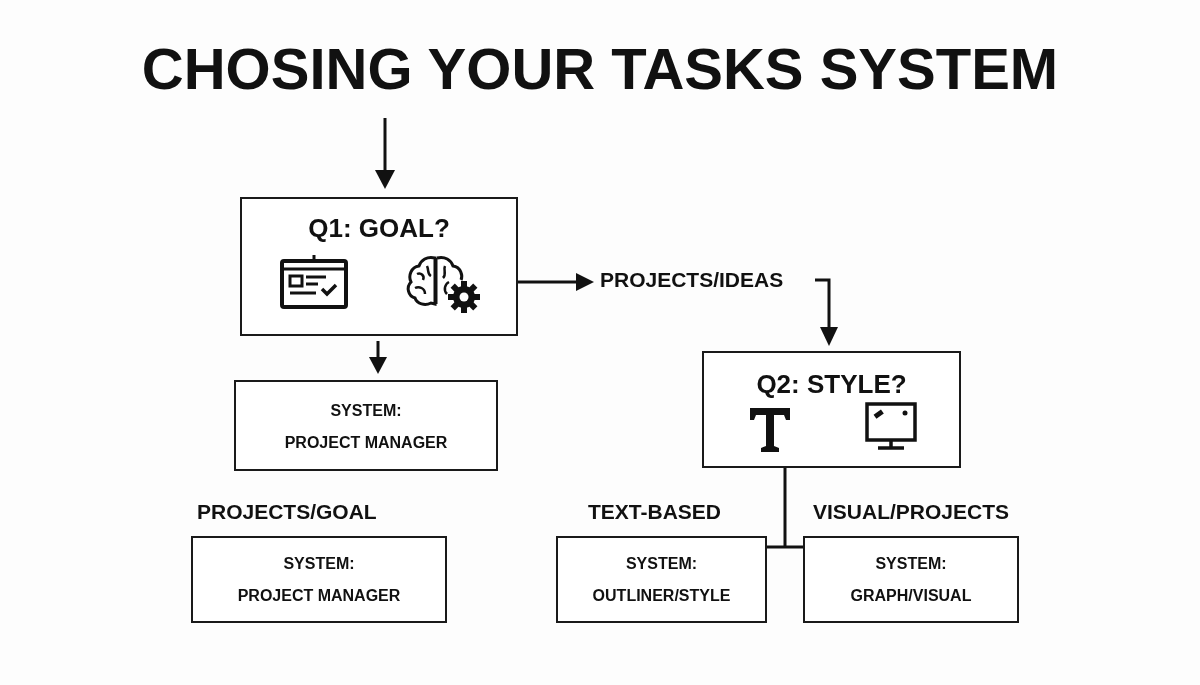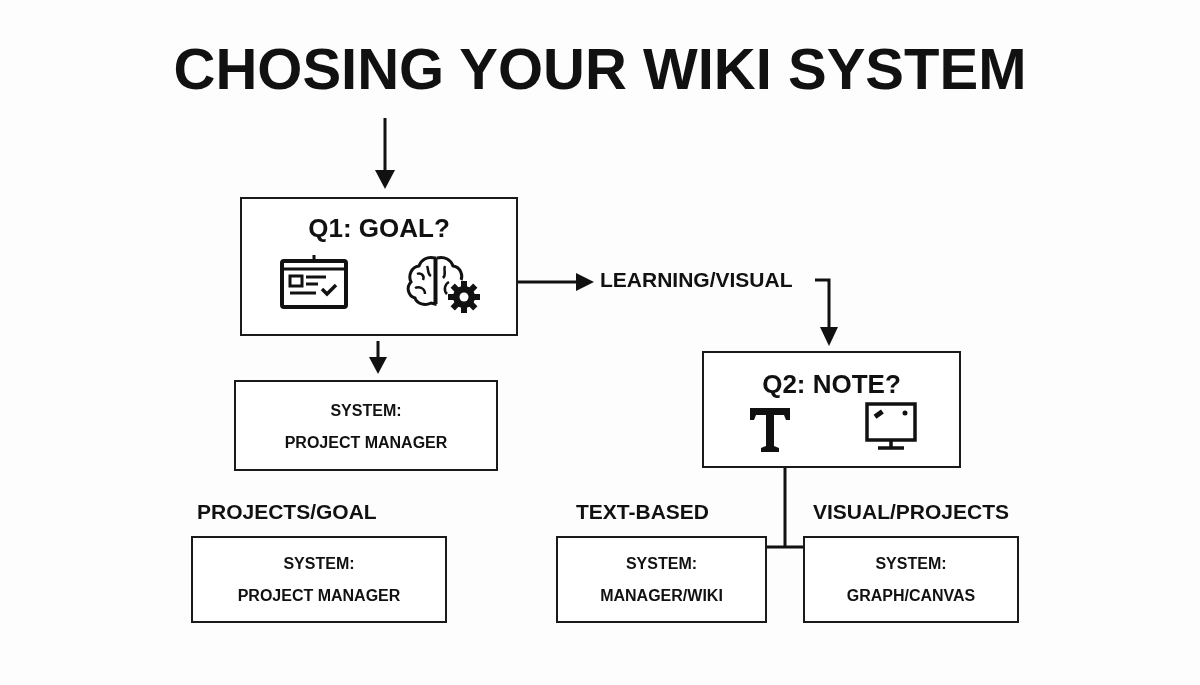--- a/index.html
+++ b/index.html
@@ -23,21 +23,21 @@
       font-weight: bold; font-size: 16px; line-height: 30px;
     }
     .q-title { font-size: 26px; }
     .label { font-weight: bold; font-size: 21px; white-space: nowrap; }
     svg.lines { position: absolute; left: 0; top: 0; }
     .icon { position: absolute; }
   </style>
 </head>
 <body>
 
-<div class="abs title">CHOSING YOUR WIKI SYSTEM</div>
+<div class="abs title">CHOSING YOUR TASKS SYSTEM</div>
 
 <svg class="lines" width="1200" height="685">
   <defs>
     <marker id="ah" markerWidth="10" markerHeight="10" refX="8" refY="5" orient="auto" markerUnits="userSpaceOnUse">
       <path d="M0,0 L10,5 L0,10 Z" fill="#111"></path>
     </marker>
   </defs>
 
   <line x1="385" y1="118" x2="385" y2="178" stroke="#111" stroke-width="3"></line>
   <path d="M375,170 L395,170 L385,189 Z" fill="#111"></path>
@@ -85,24 +85,24 @@
       <rect x="9" y="-3" width="7" height="6"></rect>
       <rect x="-3" y="-16" width="6" height="7" transform="rotate(45)"></rect>
       <rect x="-3" y="-16" width="6" height="7" transform="rotate(135)"></rect>
       <rect x="-3" y="-16" width="6" height="7" transform="rotate(225)"></rect>
       <rect x="-3" y="-16" width="6" height="7" transform="rotate(315)"></rect>
     </g>
     <circle r="4.5" fill="#fff"></circle>
   </g>
 </svg>
 
-<div class="abs label" style="left:600px; top:268px;">LEARNING/VISUAL</div>
+<div class="abs label" style="left:600px; top:268px;">PROJECTS/IDEAS</div>
 
 <div class="box" style="left:702px; top:351px; width:259px; height:117px;">
-  <div class="box-text q-title" style="top:16px;">Q2: NOTE?</div>
+  <div class="box-text q-title" style="top:16px;">Q2: STYLE?</div>
 </div>
 
 <svg class="icon" style="left:748px; top:406px;" width="44" height="48" viewBox="0 0 44 48">
   <path d="M2,2 H42 V14 H38 L36,9 H26 V40 L31,42 V46 H13 V42 L18,40 V9 H8 L6,14 H2 Z" fill="#111"></path>
 </svg>
 
 <svg class="icon" style="left:865px; top:402px;" width="52" height="50" viewBox="0 0 52 50">
   <rect x="2" y="2" width="48" height="36" fill="none" stroke="#111" stroke-width="3.5"></rect>
   <line x1="26" y1="38" x2="26" y2="45" stroke="#111" stroke-width="3.5"></line>
   <line x1="13" y1="46" x2="39" y2="46" stroke="#111" stroke-width="3.5"></line>
@@ -115,25 +115,25 @@
   <div class="box-text" style="top:46px;">PROJECT MANAGER</div>
 </div>
 
 <div class="abs label" style="left:197px; top:500px;">PROJECTS/GOAL</div>
 
 <div class="box" style="left:191px; top:536px; width:256px; height:87px;">
   <div class="box-text" style="top:11px;">SYSTEM:</div>
   <div class="box-text" style="top:43px;">PROJECT MANAGER</div>
 </div>
 
-<div class="abs label" style="left:576px; top:500px;">TEXT-BASED</div>
+<div class="abs label" style="left:588px; top:500px;">TEXT-BASED</div>
 
 <div class="abs label" style="left:813px; top:500px;">VISUAL/PROJECTS</div>
 
 <div class="box" style="left:556px; top:536px; width:211px; height:87px;">
   <div class="box-text" style="top:11px;">SYSTEM:</div>
-  <div class="box-text" style="top:43px;">MANAGER/WIKI</div>
+  <div class="box-text" style="top:43px;">OUTLINER/STYLE</div>
 </div>
 
 <div class="box" style="left:803px; top:536px; width:216px; height:87px;">
   <div class="box-text" style="top:11px;">SYSTEM:</div>
-  <div class="box-text" style="top:43px;">GRAPH/CANVAS</div>
+  <div class="box-text" style="top:43px;">GRAPH/VISUAL</div>
 </div>
 
 </body></html>

